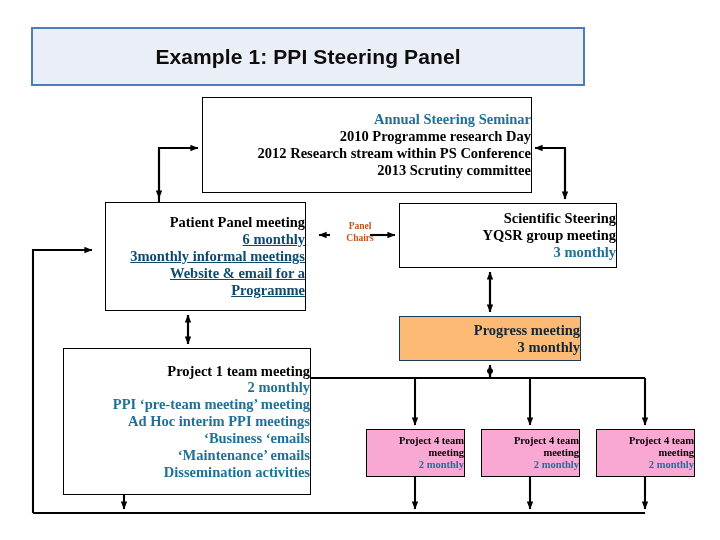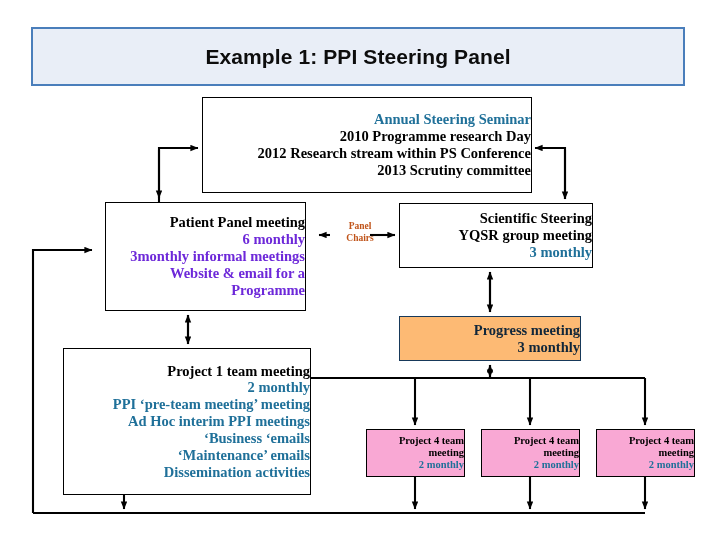--- a/index.html
+++ b/index.html
@@ -8,21 +8,21 @@
     width:720px;height:540px;
     background:#ffffff;
     font-family:"Liberation Serif", serif;
     overflow:hidden;
     position:relative;
   }
   #slide{position:absolute;left:0;top:0;width:720px;height:540px;}
 
   
   .title-box{
-    position:absolute;left:31px;top:27px;width:654px;height:59px;
+    position:absolute;left:31px;top:27px;width:554px;height:59px;
     background:#e9eef7;
     border:2px solid #4a7ebb;
     box-sizing:border-box;
     display:flex;align-items:center;justify-content:center;
   }
   .title-text{
     font-family:"Liberation Sans", sans-serif;
     font-weight:bold;
     font-size:21px;
     color:#0d0d0d;
@@ -45,24 +45,24 @@
   .node .ln{display:block;white-space:nowrap;}
 
   
   #node-seminar{left:202px;top:97px;width:330px;height:96px;font-size:14.5px;}
   #node-seminar .hd{color:#1f7099;font-weight:bold;}
   #node-seminar .bd{color:#000000;font-weight:bold;}
 
   
   #node-patient{left:105px;top:202px;width:201px;height:109px;font-size:14.5px;}
   #node-patient .hd{color:#000000;font-weight:bold;}
-  #node-patient .bd{color:#6d28d9;font-weight:bold;}
-
-  
-  #node-scientific{left:399px;top:203px;width:194px;height:65px;font-size:14.5px;}
+  #node-patient .bd{color:#0c4a6e;font-weight:bold;text-decoration:underline;}
+
+  
+  #node-scientific{left:399px;top:203px;width:218px;height:65px;font-size:14.5px;}
   #node-scientific .hd{color:#000000;font-weight:bold;}
   #node-scientific .bd{color:#1f7099;font-weight:bold;}
 
   
   #node-progress{
     left:399px;top:316px;width:182px;height:45px;
     background:#fdba74;border:1px solid #17395a;
     font-size:14.5px;
   }
   #node-progress .ln{color:#10263a;font-weight:bold;}

